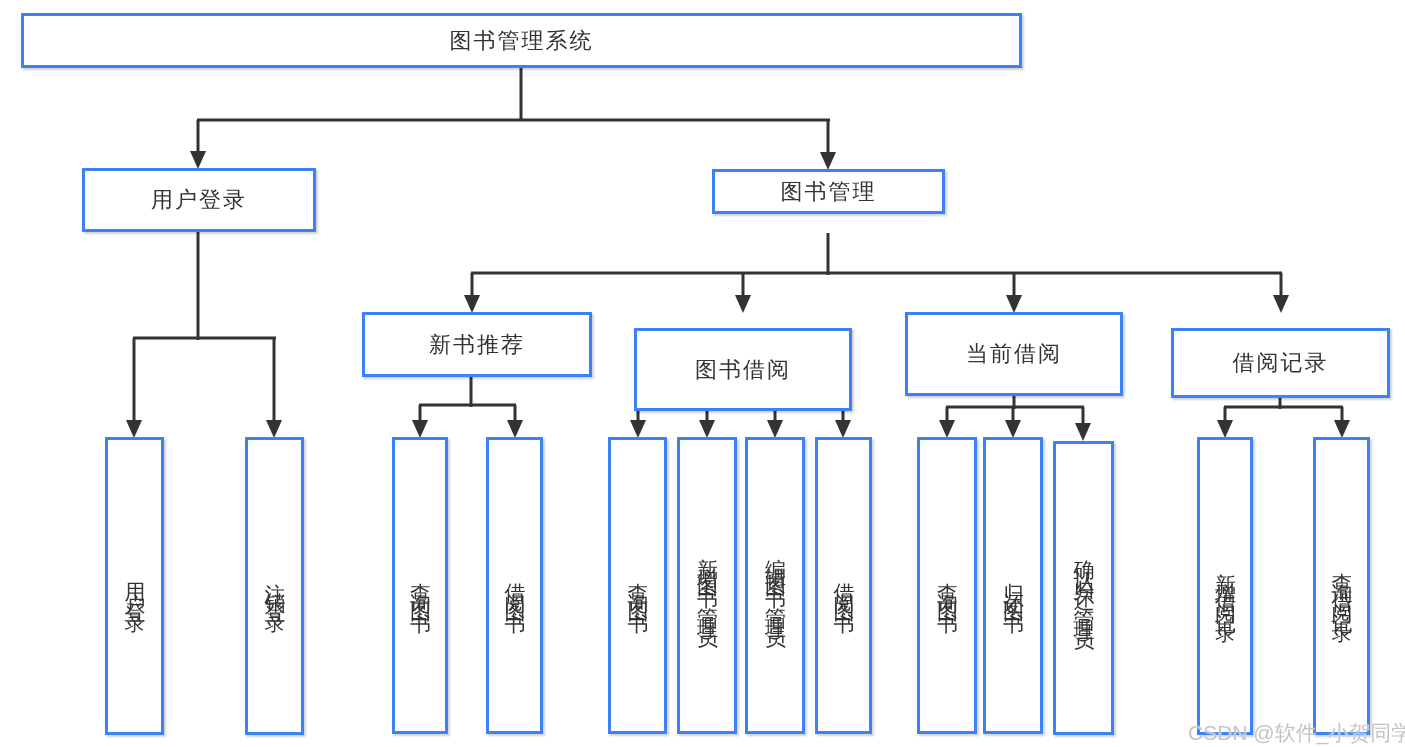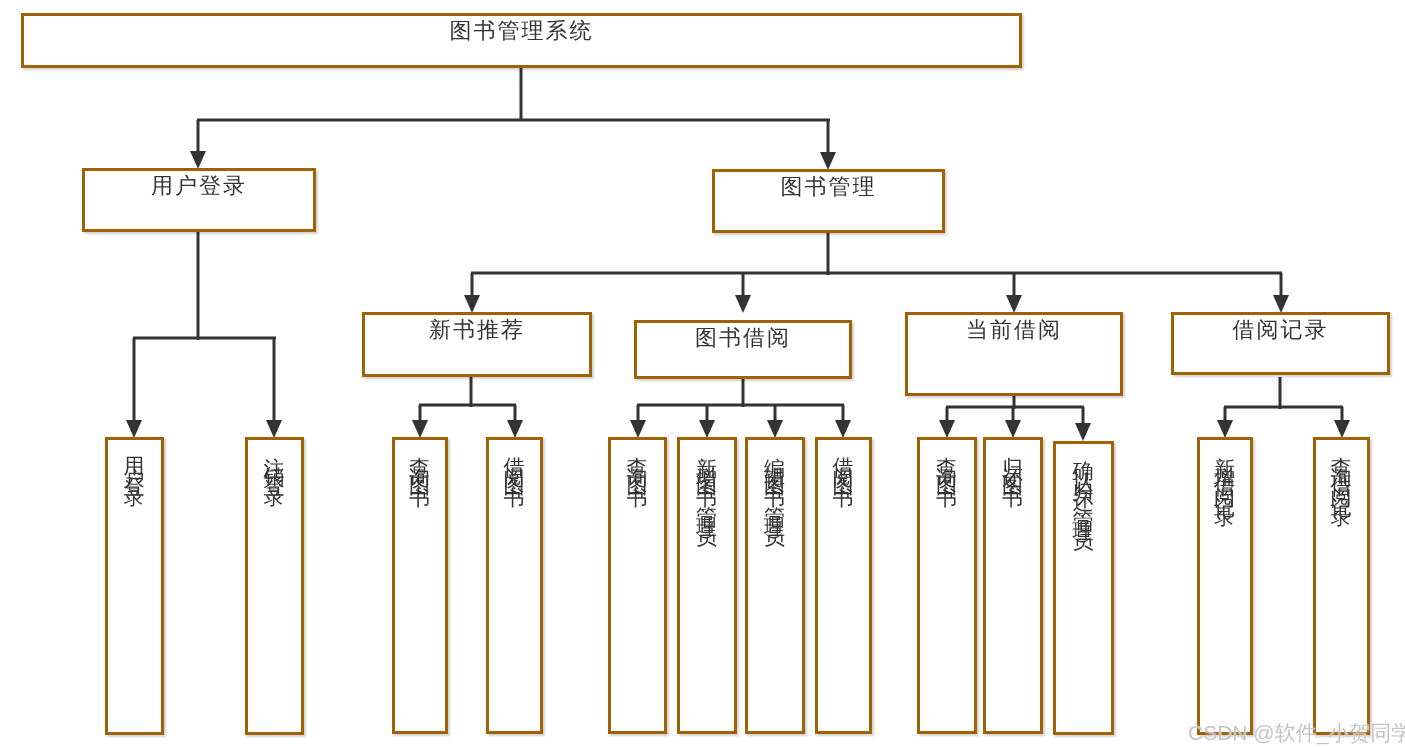--- a/index.html
+++ b/index.html
@@ -14,25 +14,27 @@
   }
   #connectors {
     position: absolute;
     left: 0; top: 0;
     width: 1405px; height: 747px;
     pointer-events: none;
   }
   .box {
     position: absolute;
     background: #ffffff;
-    border: 3px solid #a16207;
+    border: 3px solid #3b82f6;
     box-shadow: 2px 2px 2px rgba(0,0,0,0.18);
     display: flex;
+    align-items: center;
     justify-content: center;
     box-sizing: border-box;
+    font-family: Liberation Serif, serif;
   }
   .hbox .lbl {
     font-size: 22px;
     letter-spacing: 2px;
     color: #333333;
     white-space: nowrap;
   }
   .vbox .lbl {
     writing-mode: vertical-rl;
     text-orientation: mixed;
@@ -124,34 +126,34 @@
     </g>
   </svg>
 
   <div class="box hbox" style="left:21px;top:13px;width:1001px;height:55px">
     <span class="lbl">图书管理系统</span>
   </div>
 
   <div class="box hbox" style="left:82px;top:168px;width:234px;height:64px">
     <span class="lbl">用户登录</span>
   </div>
-  <div class="box hbox" style="left:712px;top:169px;width:233px;height:64px">
+  <div class="box hbox" style="left:712px;top:169px;width:233px;height:45px">
     <span class="lbl">图书管理</span>
   </div>
 
   <div class="box hbox" style="left:362px;top:312px;width:230px;height:65px">
     <span class="lbl">新书推荐</span>
   </div>
-  <div class="box hbox" style="left:634px;top:320px;width:218px;height:59px">
+  <div class="box hbox" style="left:634px;top:328px;width:218px;height:83px">
     <span class="lbl">图书借阅</span>
   </div>
   <div class="box hbox" style="left:905px;top:312px;width:218px;height:84px">
     <span class="lbl">当前借阅</span>
   </div>
-  <div class="box hbox" style="left:1171px;top:312px;width:219px;height:63px">
+  <div class="box hbox" style="left:1171px;top:328px;width:219px;height:70px">
     <span class="lbl">借阅记录</span>
   </div>
 
   <div class="box vbox" style="left:105px;top:437px;width:59px;height:298px">
     <span class="lbl">用户登录</span>
   </div>
   <div class="box vbox" style="left:245px;top:437px;width:59px;height:298px">
     <span class="lbl">注销登录</span>
   </div>
 

